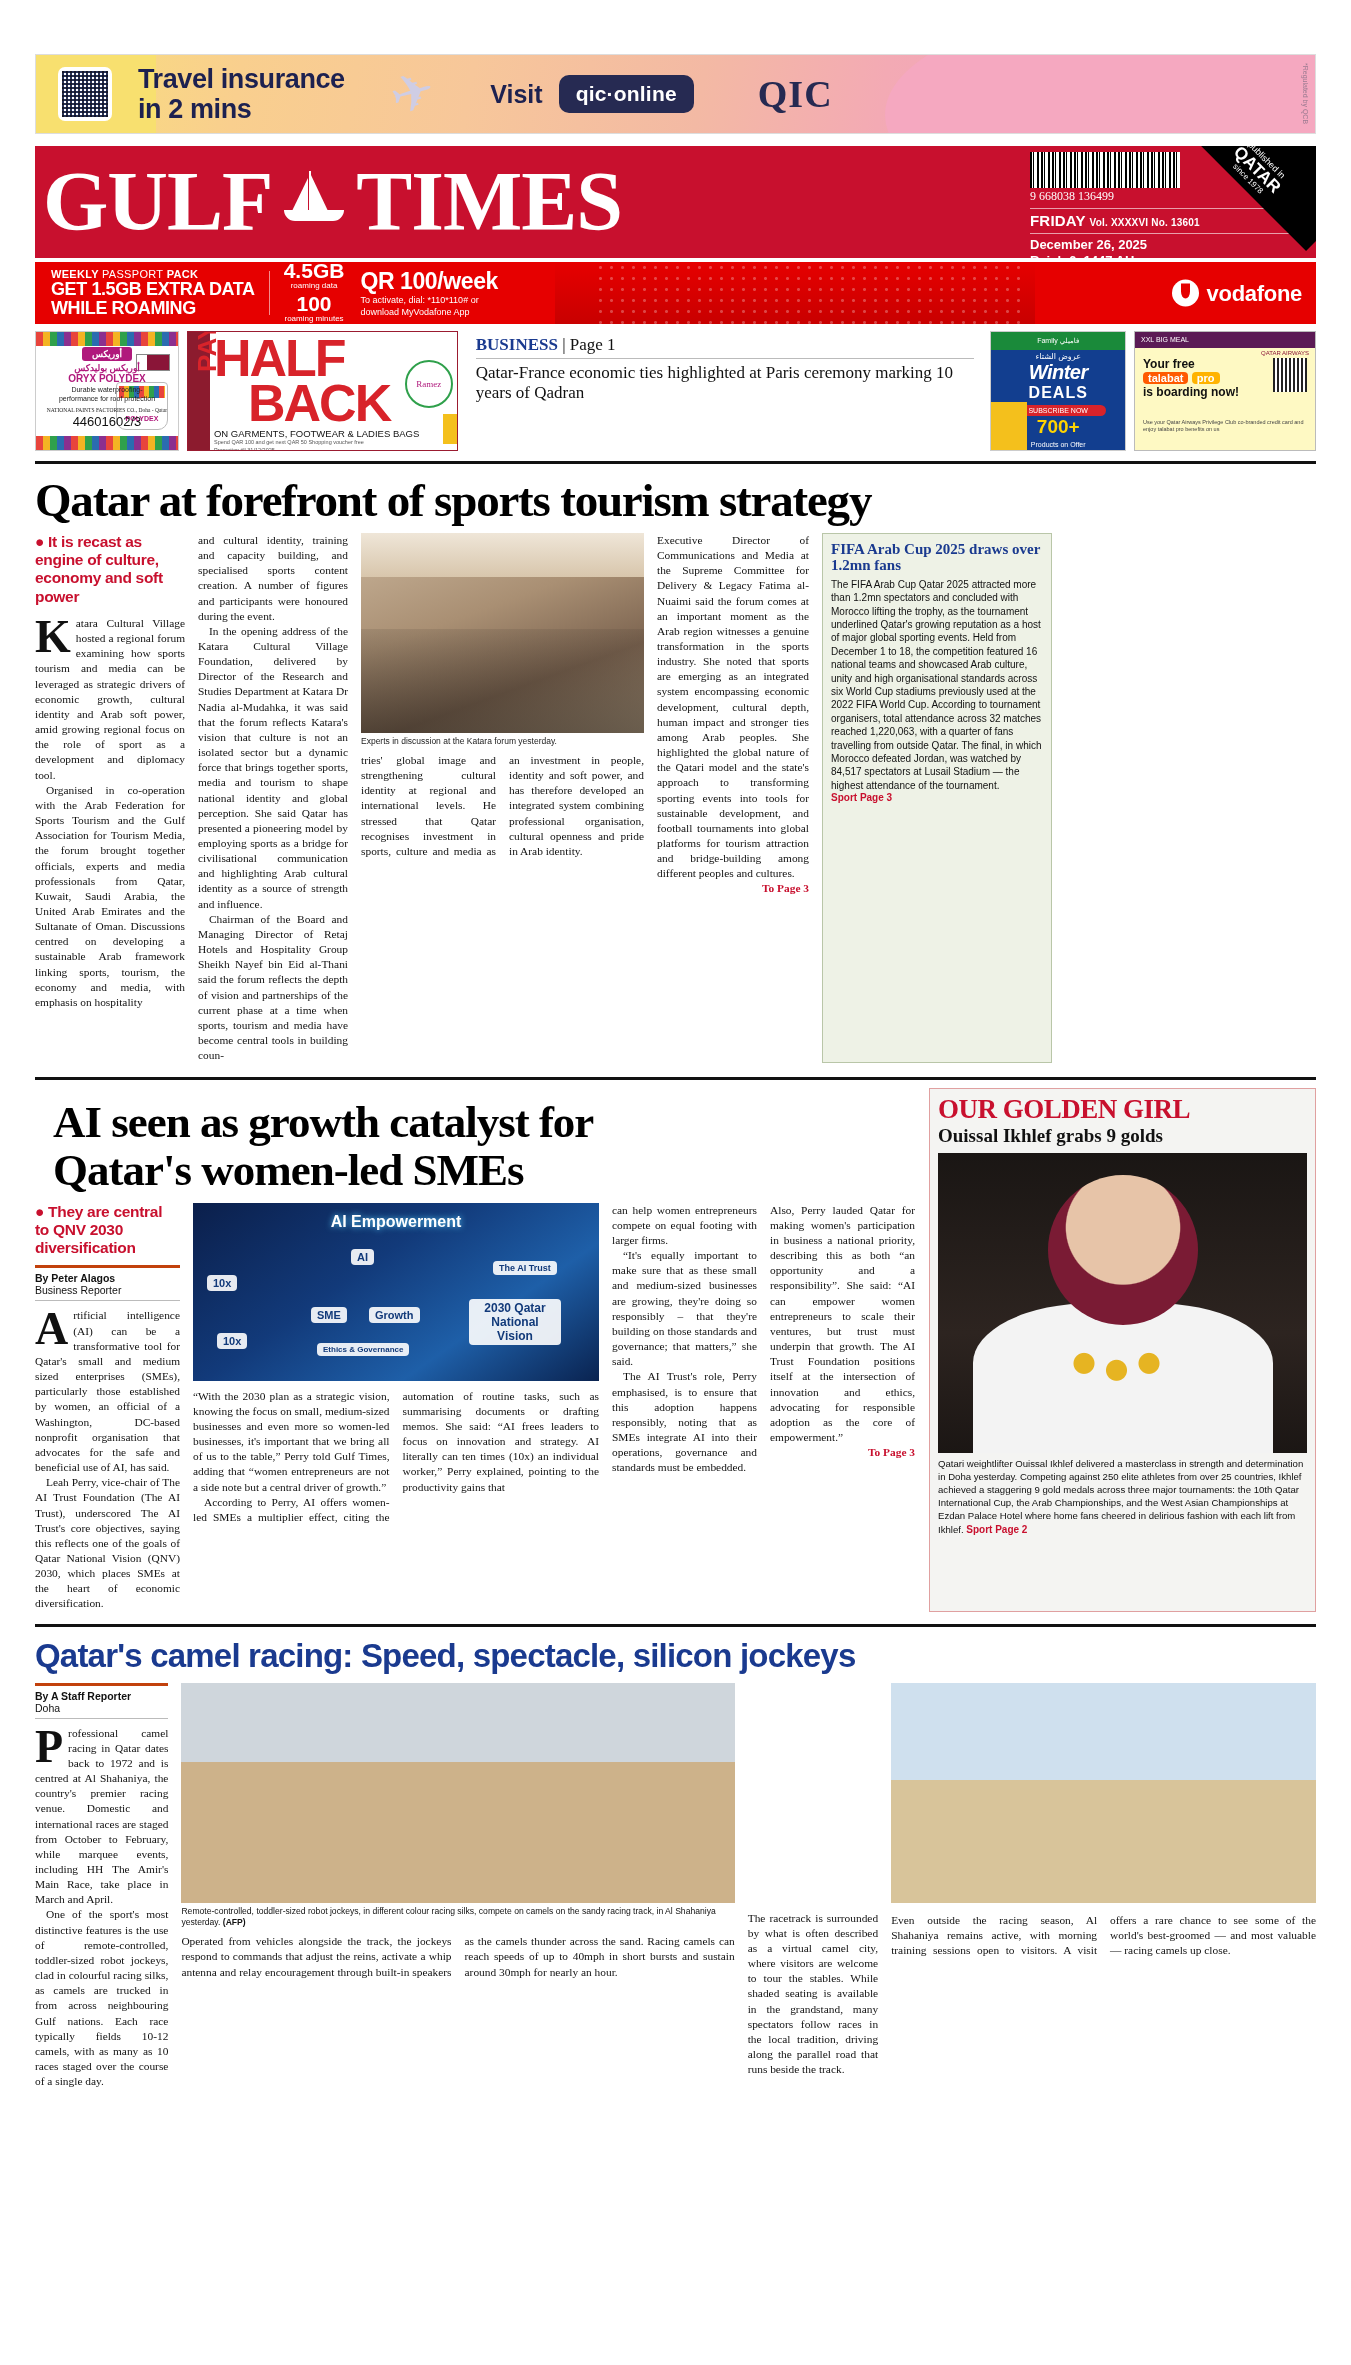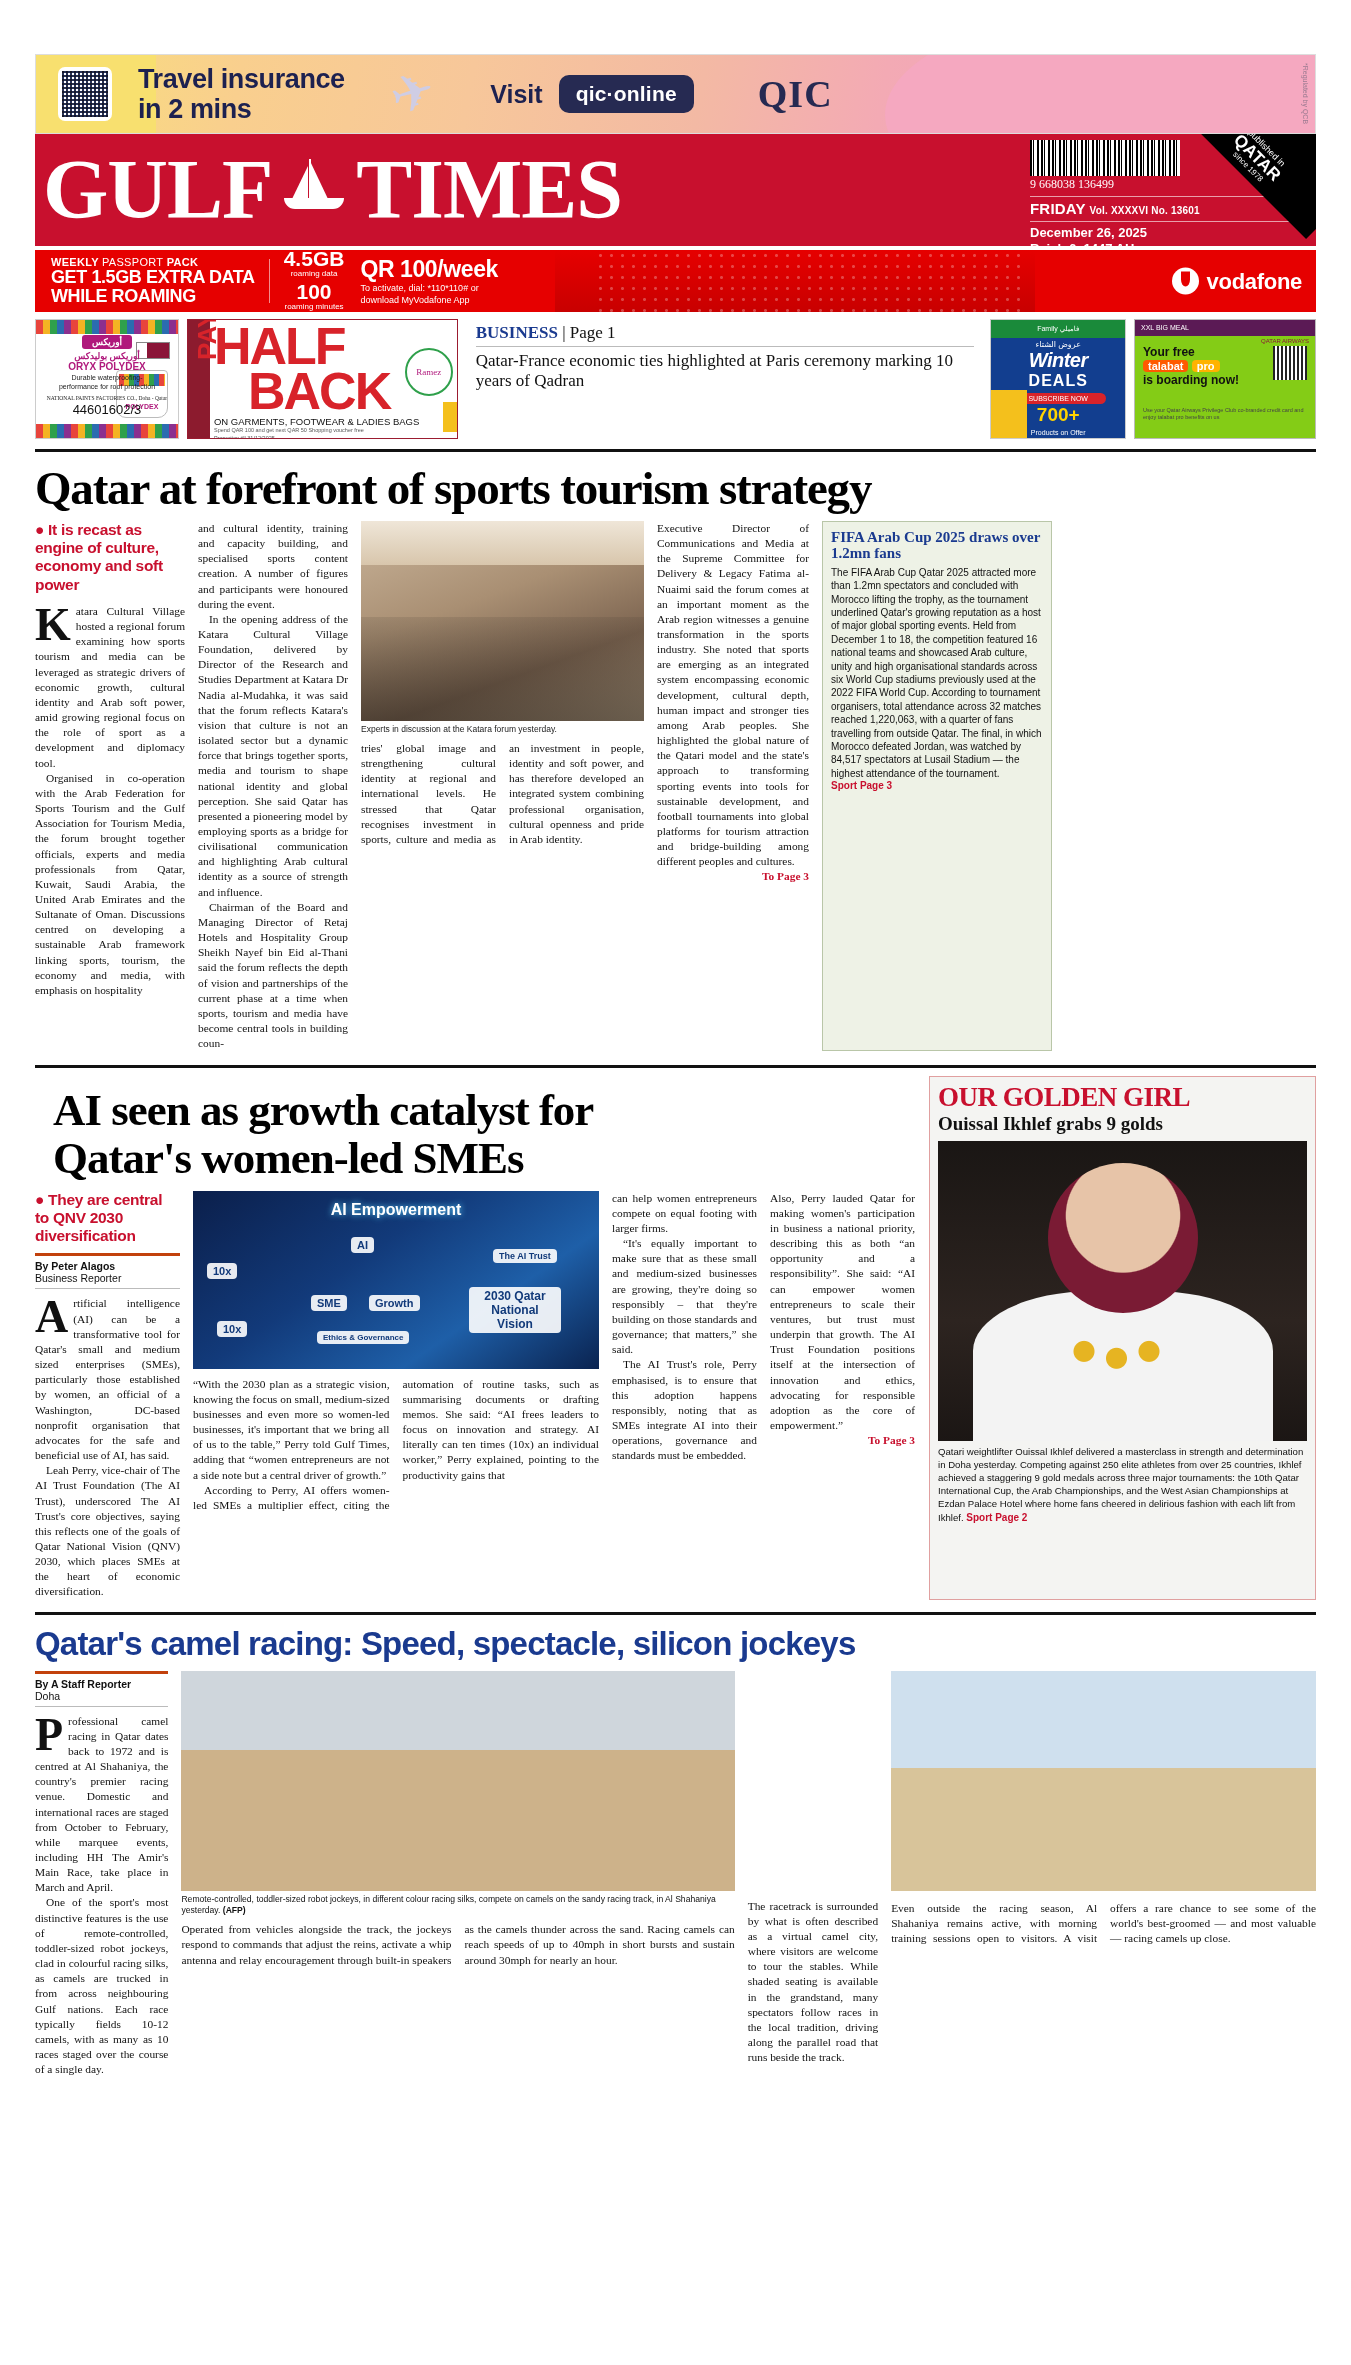--- a/index.html
+++ b/index.html
@@ -42,21 +42,21 @@
      font-family:"Liberation Sans",sans-serif; font-weight:bold; font-size:25px; }
   .qic-pill { position:relative; z-index:3; margin-left:16px; background:#262a52; color:#fff;
      font-family:"Liberation Sans",sans-serif; font-weight:bold; font-size:21px;
      padding:7px 17px; border-radius:10px; letter-spacing:.2px;}
   .qic-logo { position:relative; z-index:3; margin-left:64px; color:#262a52;
      font-family:"Liberation Serif",serif; font-weight:bold; font-size:38px; letter-spacing:1px;}
   .qic-reg { position:absolute; right:6px; top:8px; z-index:4; font-size:7px; color:#9c7b91;
      font-family:"Liberation Sans",sans-serif; writing-mode:vertical-rl; }
 
   
-  .masthead { position:relative; height:112px; background:#c8102e; display:flex; overflow:hidden;}
+  .masthead { position:relative; margin-top:12px; height:112px; background:#c8102e; display:flex; overflow:hidden;}
   .mast-left { flex:1 1 auto; display:flex; align-items:center; padding-left:8px; }
   .gt-logo { font-family:"Liberation Serif",serif; font-weight:bold; color:#fff;
      font-size:84px; letter-spacing:-1px; line-height:1; display:flex; align-items:center;}
   .dhow { display:inline-block; width:68px; height:58px; margin:0 8px; position:relative;}
   .dhow .hull { position:absolute; bottom:10px; left:4px; width:60px; height:11px;
      background:#fff; border-radius:0 0 30px 30px; }
   .dhow .sail1 { position:absolute; bottom:20px; left:12px; width:0;height:0;
      border-left:16px solid transparent; border-bottom:33px solid #fff; }
   .dhow .sail2 { position:absolute; bottom:20px; left:30px; width:0;height:0;
      border-right:18px solid transparent; border-bottom:38px solid #fff; }
@@ -157,21 +157,21 @@
      font-family:"Liberation Sans",sans-serif; }
   .w-winter { font-size:20px; font-weight:bold; font-style:italic; color:#fff; letter-spacing:-.5px;}
   .w-deals { font-size:16px; font-weight:bold; color:#fff; letter-spacing:1px;}
   .w-btn { margin:3px auto 0; width:96px; background:#d8232a; color:#fff; font-size:7px; padding:2px 0; border-radius:9px;}
   .w-700 { position:absolute; left:0; right:0; bottom:12px; text-align:center; color:#ffd400;
      font-family:"Liberation Sans",sans-serif; font-size:19px; font-weight:bold;}
   .w-prod { position:absolute; left:0; right:0; bottom:2px; text-align:center; color:#fff;
      font-family:"Liberation Sans",sans-serif; font-size:7px;}
   .w-yellow{position:absolute;left:0;bottom:0;width:36px;height:48px;background:#f4c01c;}
 
-  .ad-talabat { width:215px; background:#84cc16; border:1px solid #bbb; position:relative;}
+  .ad-talabat { width:215px; background:#fef9c3; border:1px solid #bbb; position:relative;}
   .t-top { position:absolute; left:0; right:0; top:0; height:16px; background:#5b1a55;
      color:#fff; font-family:"Liberation Sans",sans-serif; font-size:7px; line-height:16px; padding-left:6px;}
   .t-free { position:absolute; left:8px; top:26px; font-family:"Liberation Sans",sans-serif;
      font-size:12px; font-weight:bold; color:#111; line-height:1.15;}
   .t-logo { display:inline-block; background:#ff5a00; color:#fff; border-radius:4px;
      font-family:"Liberation Sans",sans-serif; font-size:11px; font-weight:bold; padding:0 5px;}
   .t-fine { position:absolute; left:8px; right:8px; bottom:16px; font-family:"Liberation Sans",sans-serif;
      font-size:5.5px; color:#444; line-height:1.4;}
   .t-qr { position:absolute; right:8px; top:26px; width:34px; height:34px;
      background-image:repeating-linear-gradient(90deg,#222 0 2px,#fff 2px 4px),

